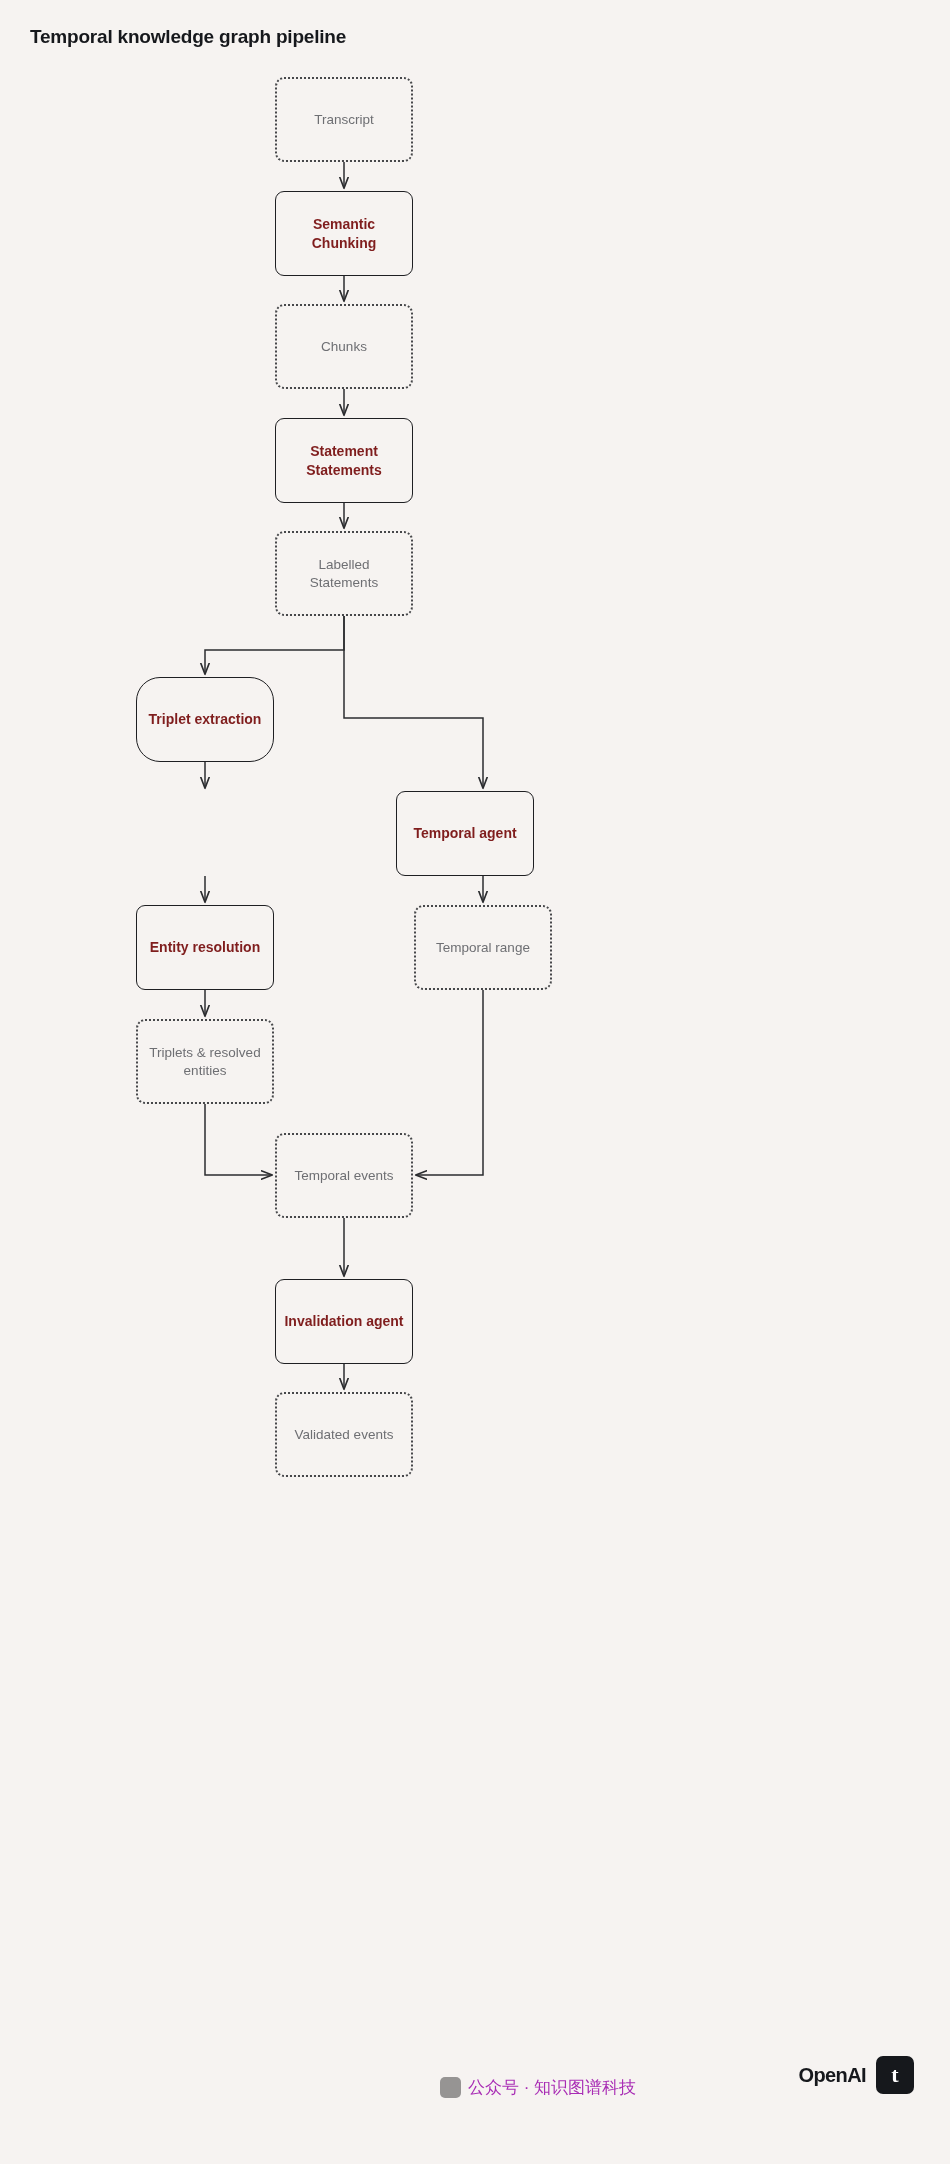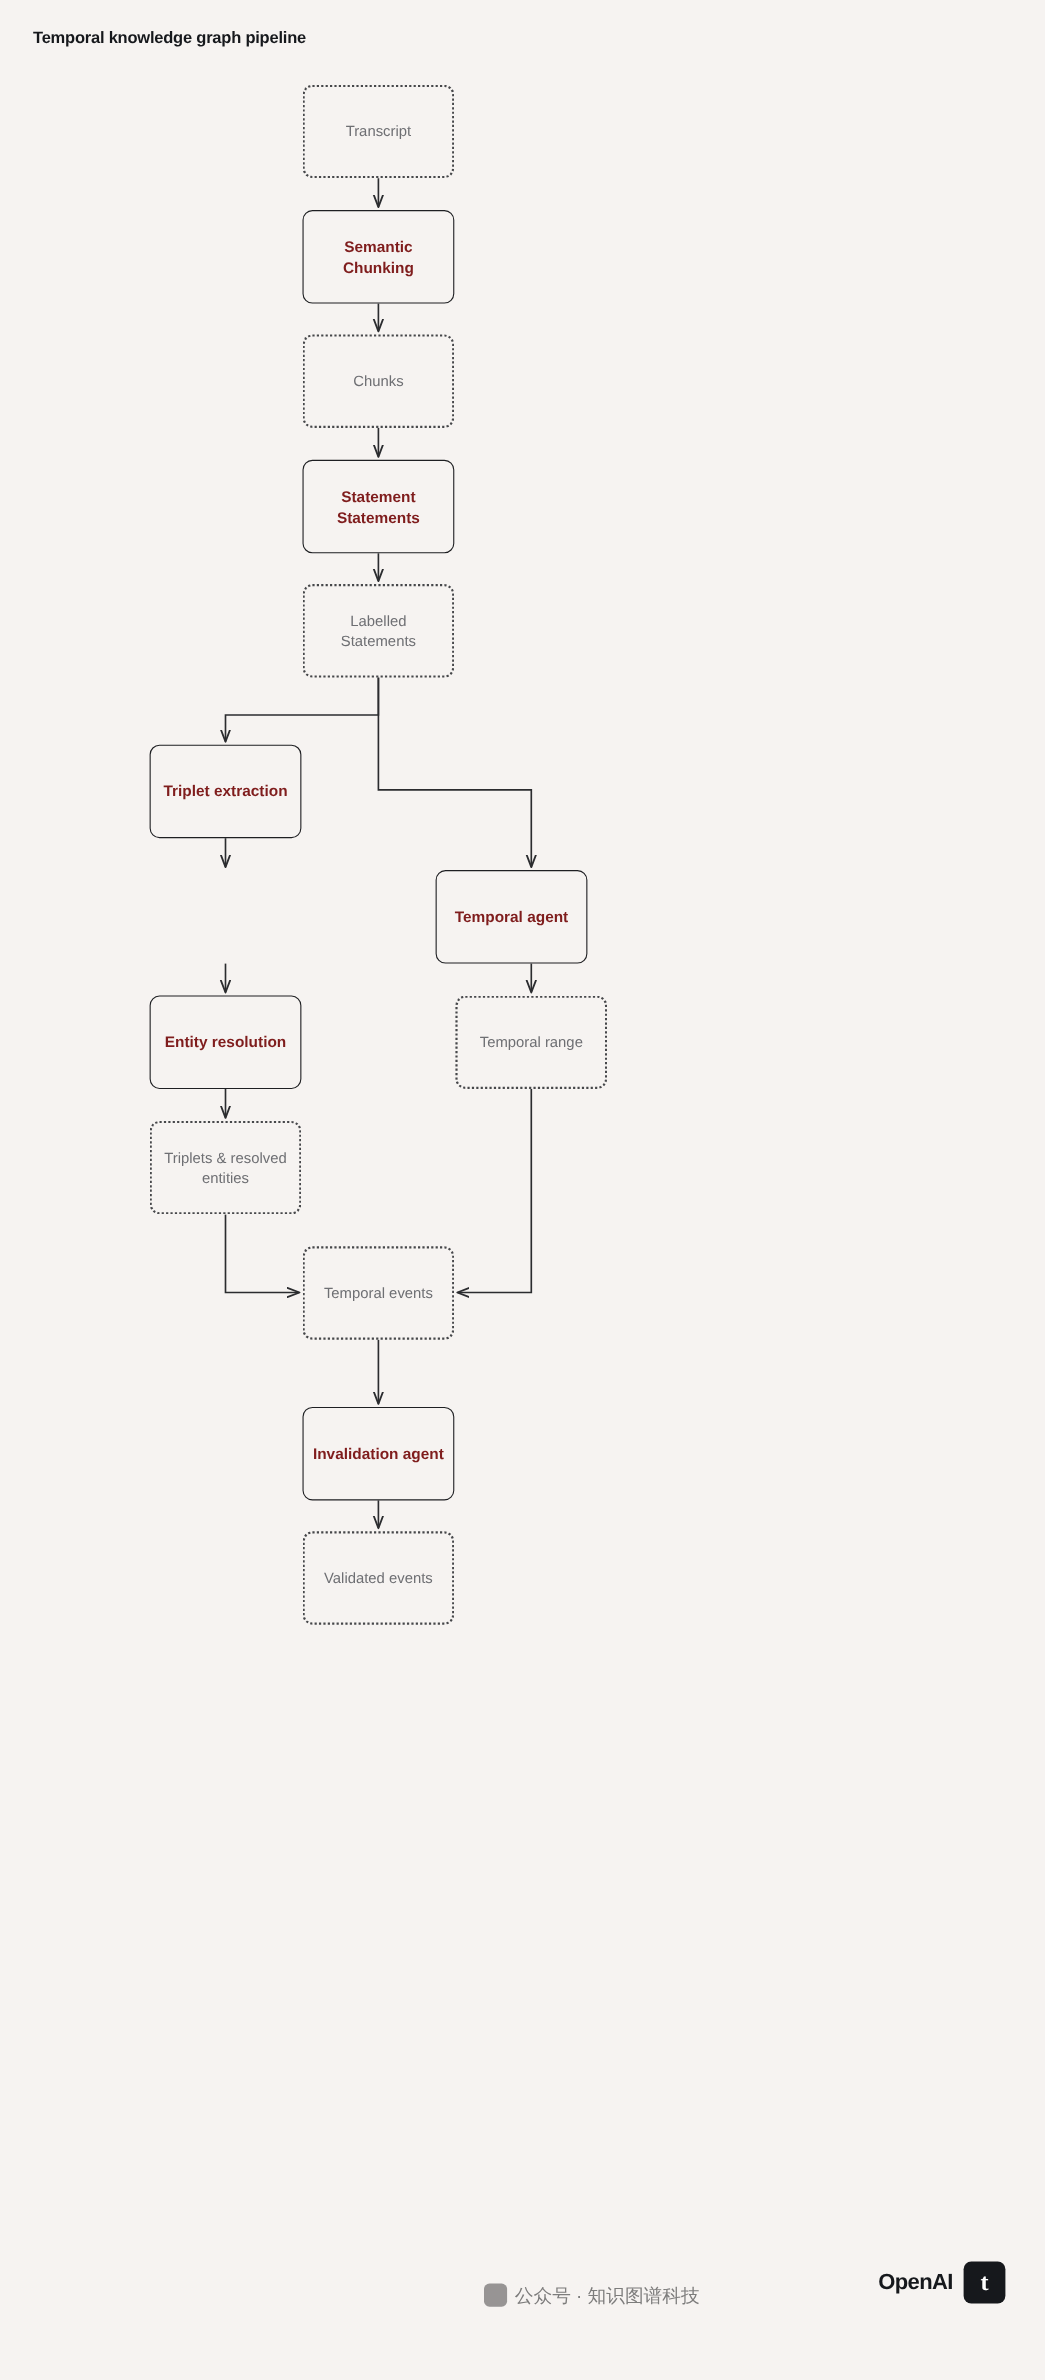--- a/index.html
+++ b/index.html
@@ -13,21 +13,21 @@
   #root {
     position: relative;
     width: 950px;
     height: 2164px;
     background: #f6f3f1;
   }
   #page-title {
     position: absolute;
     left: 30px;
     top: 26px;
-    font-size: 15px;
+    font-size: 19px;
     font-weight: bold;
     color: #16181c;
     letter-spacing: -0.2px;
   }
   .node {
     position: absolute;
     display: flex;
     align-items: center;
     justify-content: center;
     text-align: center;
@@ -82,22 +82,23 @@
     justify-content: center;
     font-size: 22px;
     font-weight: bold;
     font-family: "Liberation Serif", serif;
   }
   #wechat-credit {
     position: absolute;
     left: 440px;
     top: 46px;
     display: flex;
+    align-items: center;
     gap: 7px;
-    color: #737373;
+    color: #a21caf;
     font-size: 17px;
     opacity: 0.92;
   }
   #wechat-icon {
     width: 21px;
     height: 21px;
     border-radius: 5px;
     background: #8e8c8c;
     display: block;
   }
@@ -146,21 +147,21 @@
   </div>
 
   <div class="node process" style="left:275px; top:418px; width:138px; height:85px;">
     <span>Statement Statements</span>
   </div>
 
   <div class="node artifact" style="left:275px; top:531px; width:138px; height:85px;">
     <span>Labelled Statements</span>
   </div>
 
-  <div class="node process" style="left:136px; top:677px; width:138px; height:85px;">
+  <div class="node process" style="left:136px; top:677px; width:138px; height:85px;border-radius:24px;">
     <span>Triplet extraction</span>
   </div>
 
 
   <div class="node artifact" style="left:136px; top:1019px; width:138px; height:85px;">
     <span>Triplets &amp; resolved entities</span>
   </div>
 
   <div class="node process" style="left:136px; top:905px; width:138px; height:85px;">
     <span>Entity resolution</span>

